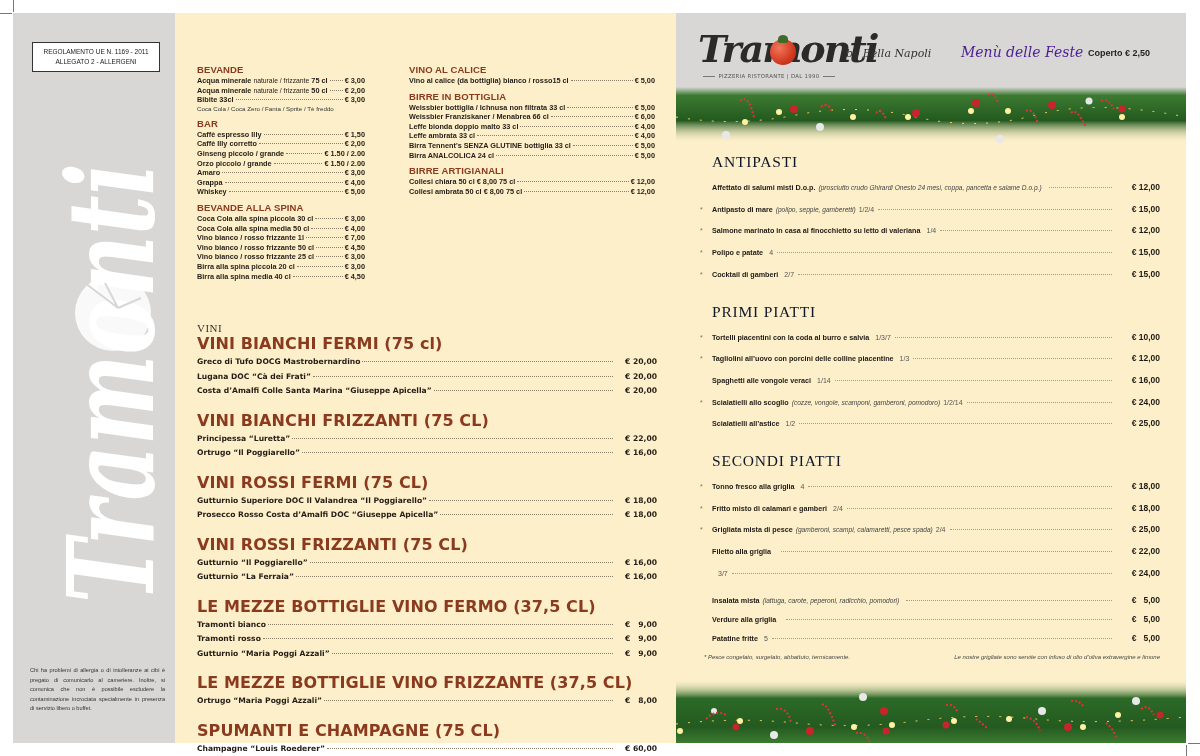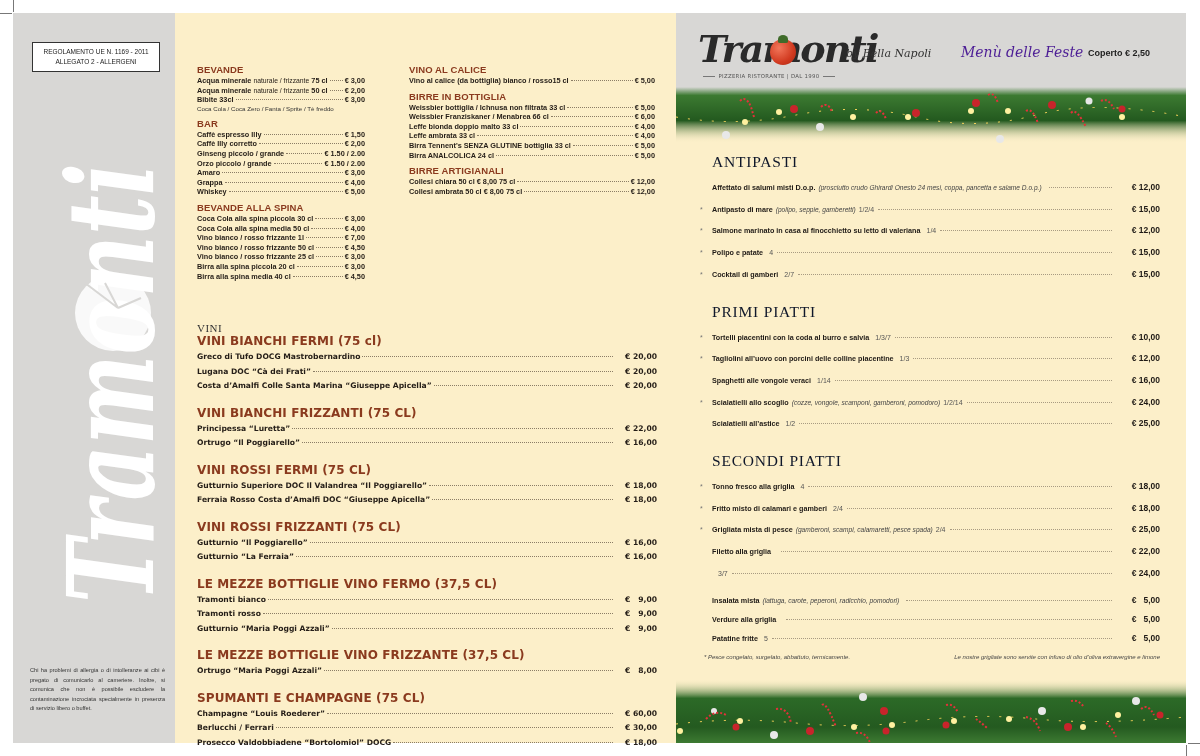--- a/index.html
+++ b/index.html
@@ -46,21 +46,21 @@
     font-weight: bold; color: #241d17; white-space: nowrap;
   }
   .row .name { flex: 0 0 auto; }
   .row .name i { font-weight: normal; font-style: normal; font-size: 6.8px; }
   .row .dots { flex: 1 1 auto; border-bottom: 1px dotted #8b7d66; margin: 0 2px; transform: translateY(-2px); min-width: 6px; }
   .row .price { flex: 0 0 auto; }
   .sub-note { font-size: 6.2px; line-height: 8px; color: #333; }
 
   .wine-area { position: absolute; left: 22px; top: 309px; width: 460px; }
   .vini-heading { font-family: "Liberation Serif", serif; font-size: 11px; color: #333; letter-spacing: 0.5px; }
-  .wine-area .cat-title { font-size: 12px; margin-top: 0; margin-bottom: 2px; }
+  .wine-area .cat-title { font-size: 16px; margin-top: 0; margin-bottom: 2px; }
   .wine-group { margin-bottom: 12px; }
   .wine-area .row { font-size: 7.6px; line-height: 14.5px; }
   .wine-area .row .price { width: 42px; text-align: right; }
 
   
   .right-panel {
     position: absolute; left: 676px; top: 13px; width: 510px; height: 730px;
     background: #fcefc9;
   }
   .right-header {
@@ -342,21 +342,21 @@
         </div>
     </div>
     <div class="wine-group">
       <div class="cat-title">VINI ROSSI FERMI (75 CL)</div>
       <div class="row">
           <span class="name">Gutturnio Superiore DOC Il Valandrea “Il Poggiarello”</span>
           <span class="dots"></span>
           <span class="price">€ 18,00</span>
         </div>
       <div class="row">
-          <span class="name">Ferraia Rosso Costa d’Amalfi DOC “Giuseppe Apicella”</span>
+          <span class="name">Prosecco Rosso Costa d’Amalfi DOC “Giuseppe Apicella”</span>
           <span class="dots"></span>
           <span class="price">€ 18,00</span>
         </div>
     </div>
     <div class="wine-group">
       <div class="cat-title">VINI ROSSI FRIZZANTI (75 CL)</div>
       <div class="row">
           <span class="name">Gutturnio “Il Poggiarello”</span>
           <span class="dots"></span>
           <span class="price">€ 16,00</span>

